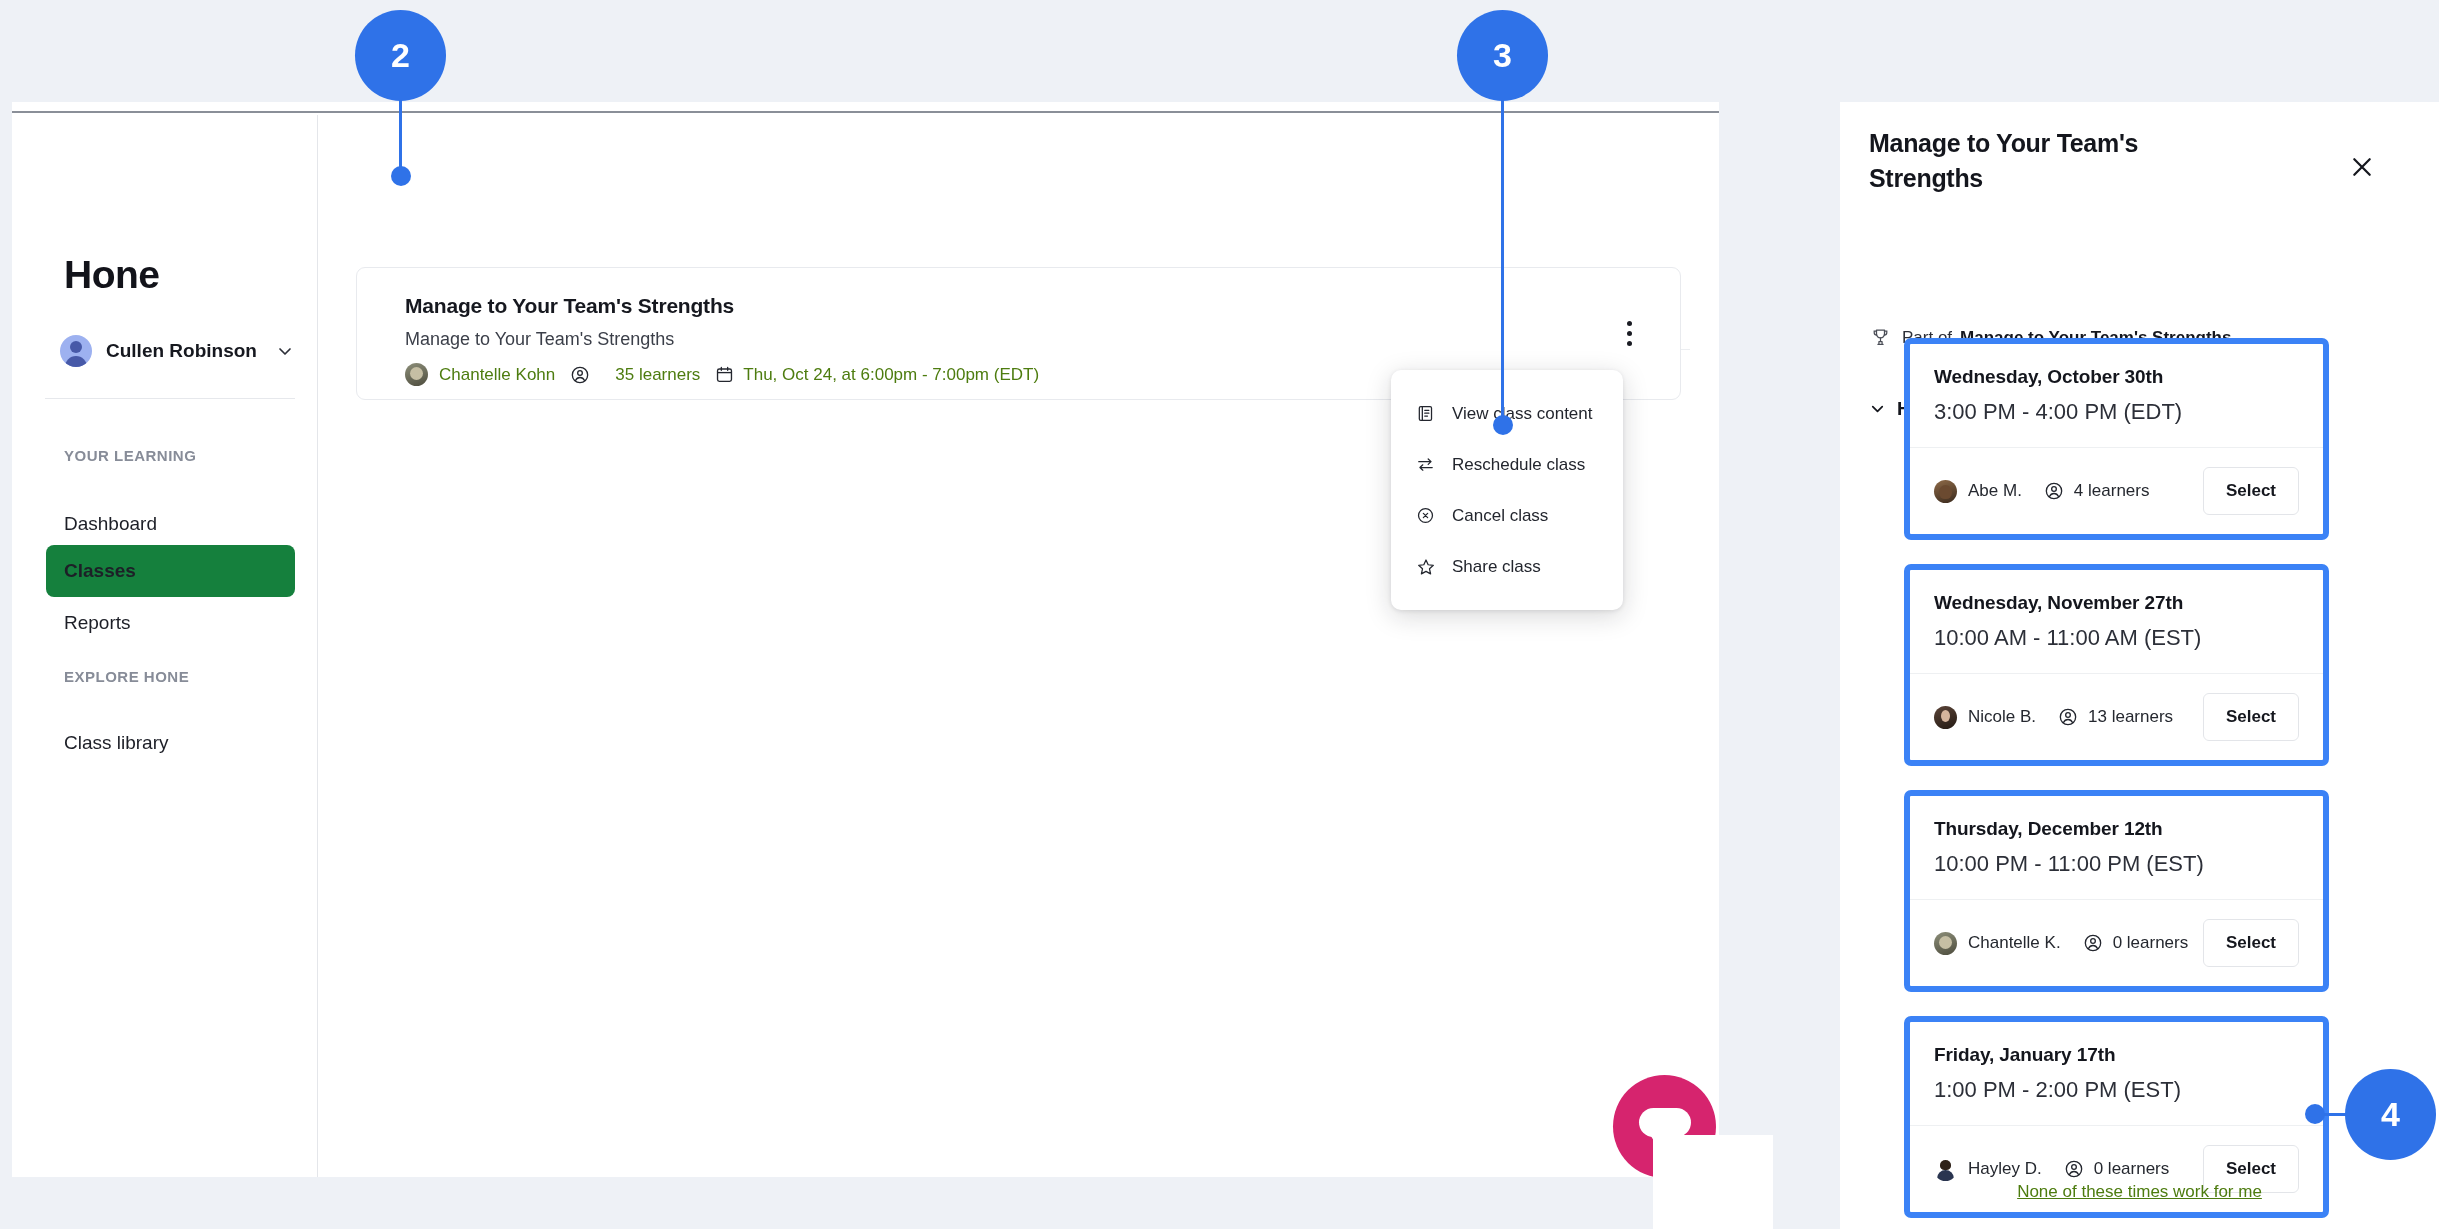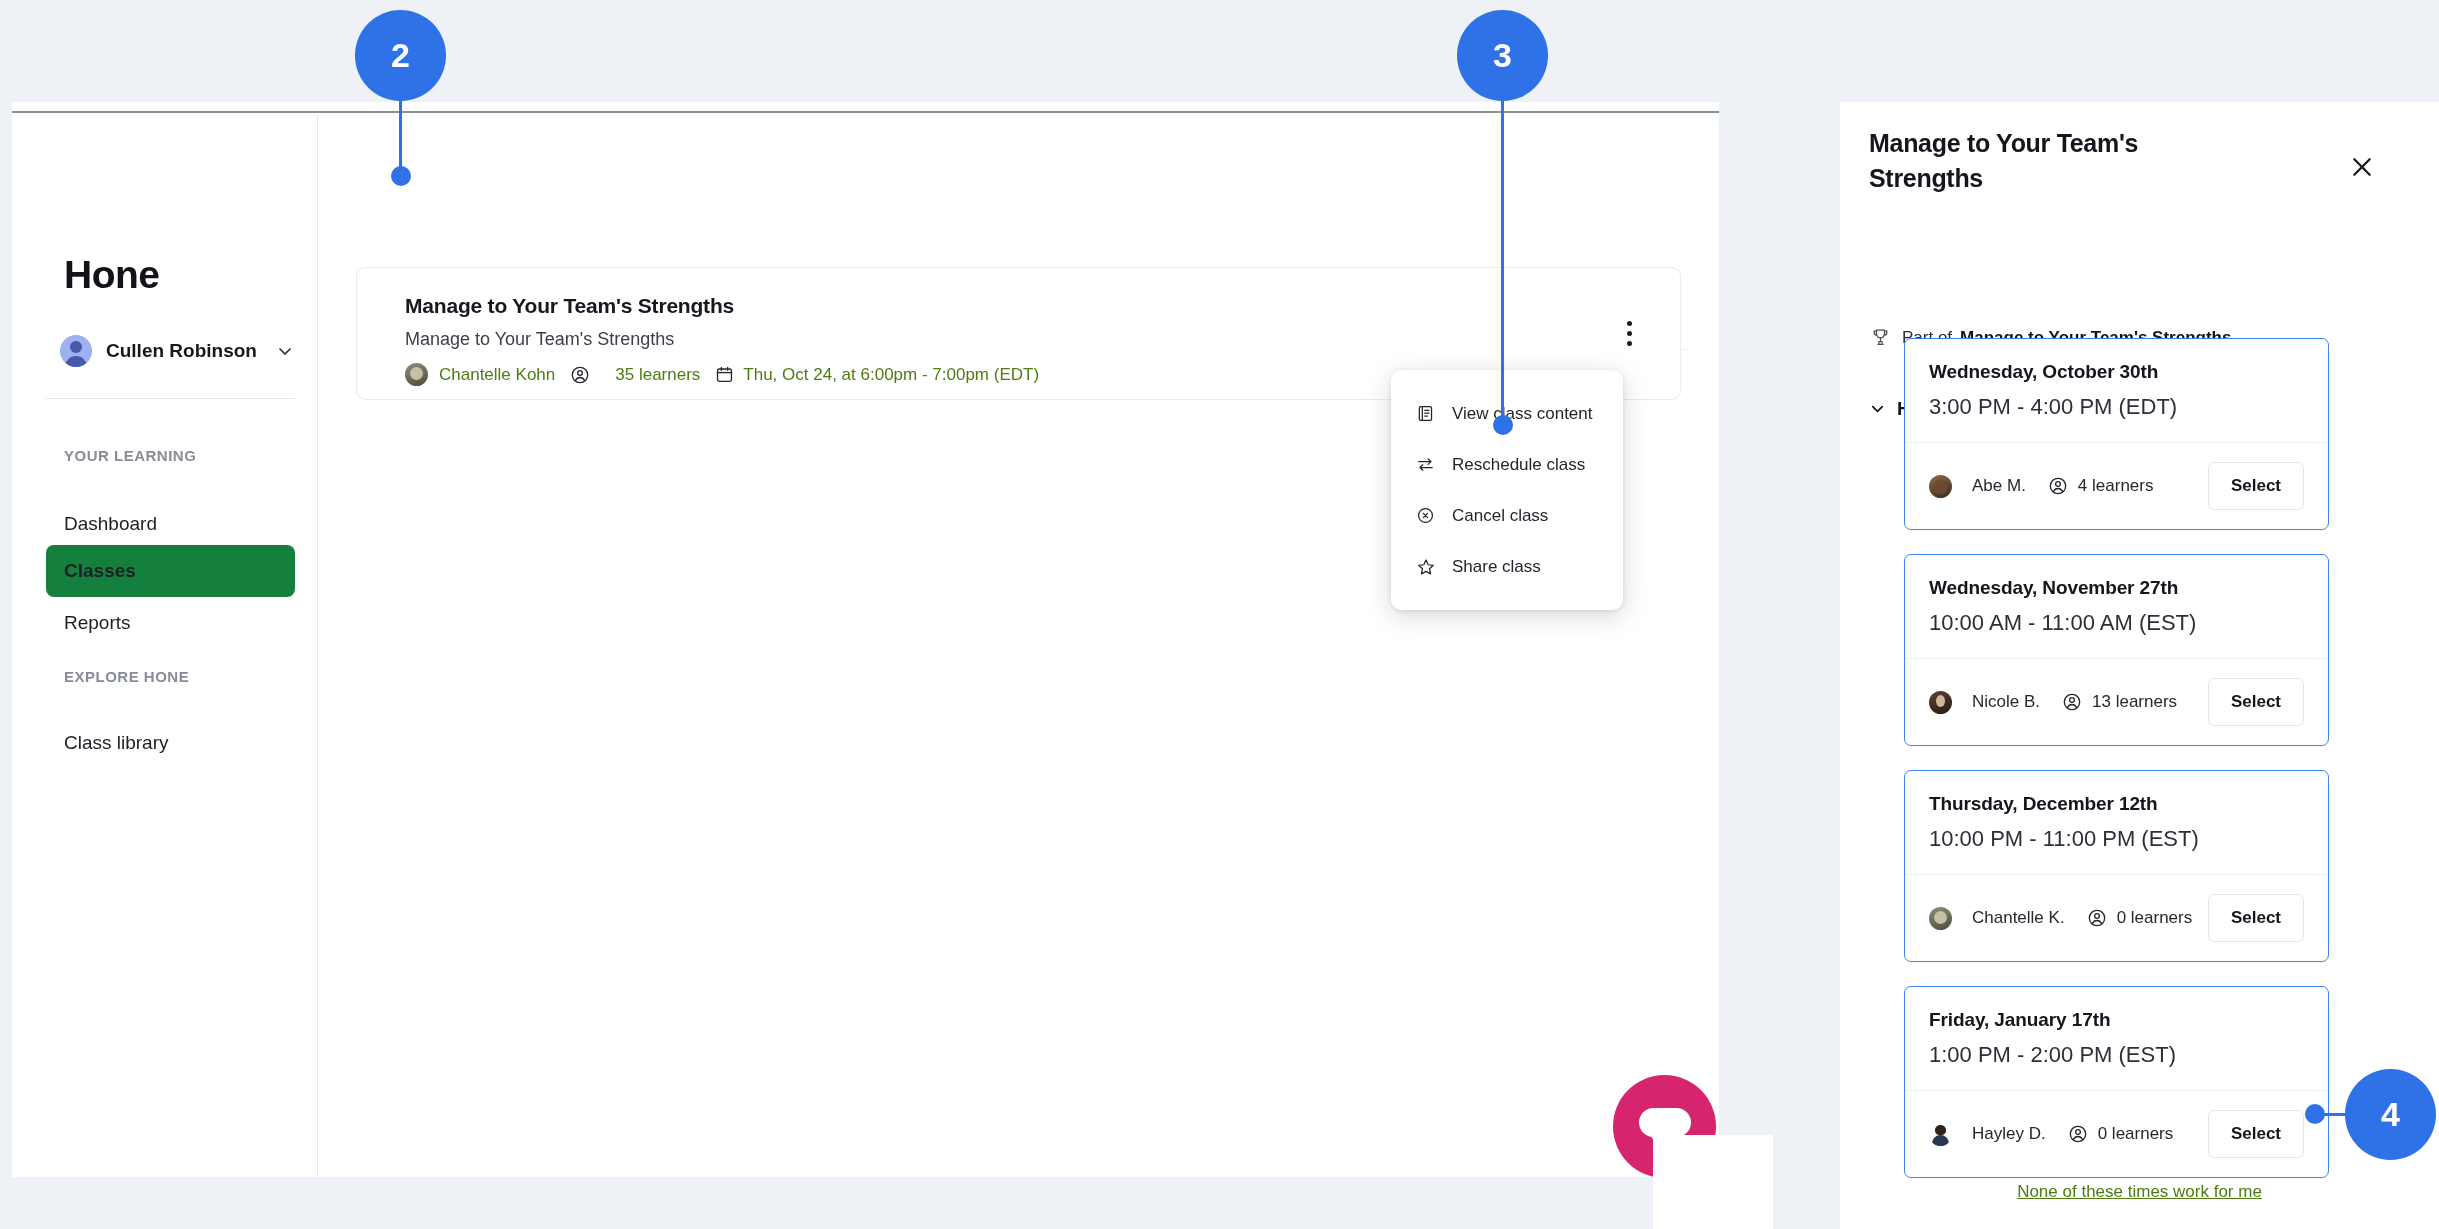--- a/index.html
+++ b/index.html
@@ -379,21 +379,21 @@
   }
 
   #session-list {
     position: absolute;
     left: 1904px;
     top: 338px;
     width: 425px;
   }
   .session-card {
     width: 425px;
-    border: 1px solid #3b82f6;
+    border: 6px solid #3b82f6;
     border-radius: 7px;
     background: #ffffff;
     margin-bottom: 24px;
     box-sizing: border-box;
     overflow: hidden;
   }
   .session-top {
     padding: 22px 24px 22px 24px;
     border-bottom: 1px solid #eef0f2;
   }
@@ -413,21 +413,21 @@
     align-items: center;
     padding: 19px 24px 19px 24px;
   }
   .session-host {
     display: flex;
     align-items: center;
     font-size: 17px;
     color: #25282f;
     white-space: nowrap;
   }
-  .session-host .hname { margin-left: 20px; text-align: center; }
+  .session-host .hname { margin-left: 11px; text-align: center; }
   .session-learners {
     display: flex;
     align-items: center;
     margin-left: 22px;
     font-size: 17px;
     color: #25282f;
     white-space: nowrap;
   }
   .session-learners .lcount { margin-left: 10px; }
   .select-btn {

